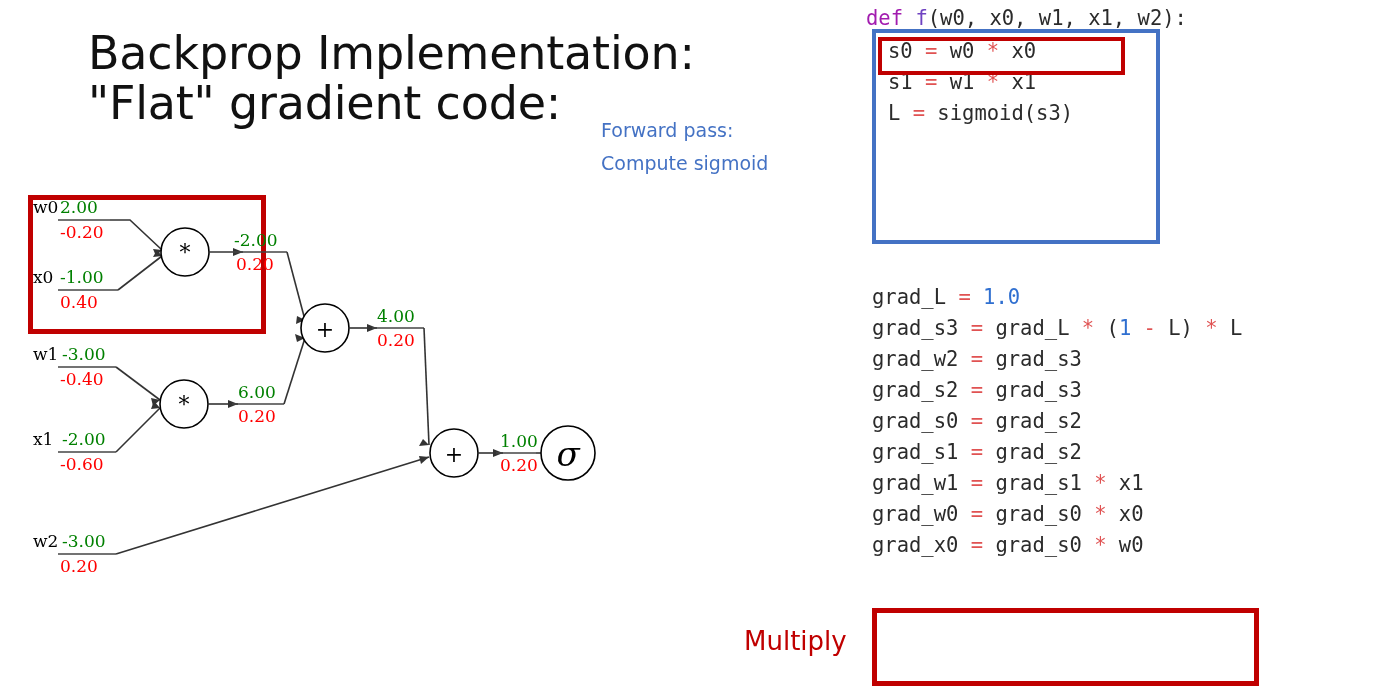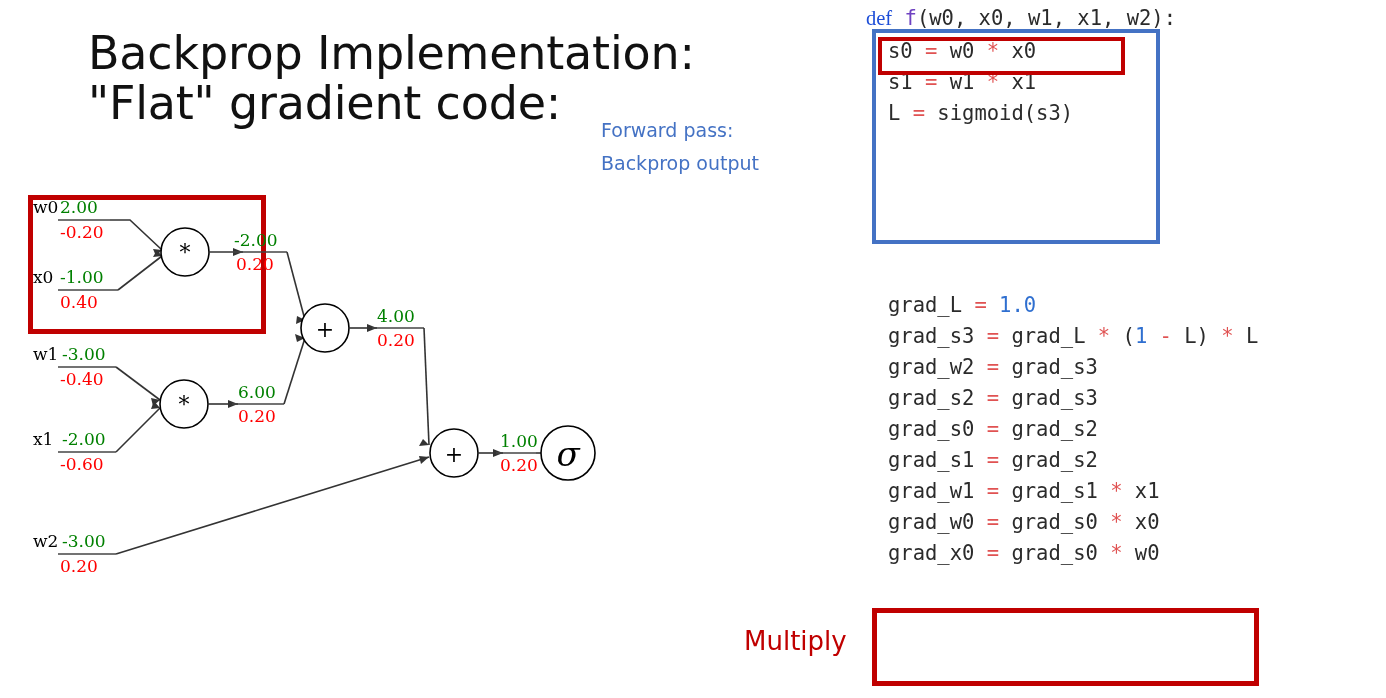--- a/index.html
+++ b/index.html
@@ -63,28 +63,28 @@
     height: 698px;
     font-family: "DejaVu Sans Mono", monospace;
     font-size: 20.5px;
     line-height: 31px;
   }
   .code-line {
     white-space: pre;
     color: #2b2b2b;
     height: 31px;
   }
-  .code-line .kw  { color: #1d4ed8; font-family: Liberation Serif, serif; }
+  .code-line .kw  { color: #a21caf; }
   .code-line .fn  { color: #6f42c1; }
   .code-line .op  { color: #e05252; }
   .code-line .num { color: #2f6fd0; }
 
   #code-head { position: absolute; left: 0px; top: 3px; }
   #forward-lines { position: absolute; left: 22px; top: 36px; }
-  #grad-lines   { position: absolute; left: 22px; top: 282px; margin-top: 8px; }
+  #grad-lines   { position: absolute; left: 6px; top: 282px; }
 
   
   .hl-box { position: absolute; box-sizing: border-box; }
   #blue-box {
     left: 872px; top: 29px; width: 288px; height: 215px;
     border: 4px solid #4472c4;
   }
   #red-box-forward {
     left: 878px; top: 37px; width: 247px; height: 38px;
     border: 4px solid #c00000;
@@ -115,21 +115,21 @@
 
 <div id="page">
 
   <div id="title-block">
     <div>Backprop Implementation:</div>
     <div>"Flat" gradient code:</div>
   </div>
 
   <div id="forward-note">
     <div>Forward pass:</div>
-    <div>Backprop output</div>
+    <div>Compute sigmoid</div>
   </div>
 
   <div id="multiply-note">Multiply</div>
 
   <div id="code-panel">
 
     <div id="code-head">
       <div class="code-line"><span class="kw">def</span><span> </span><span class="fn">f</span><span>(w0, x0, w1, x1, w2):</span></div>
     </div>
 

